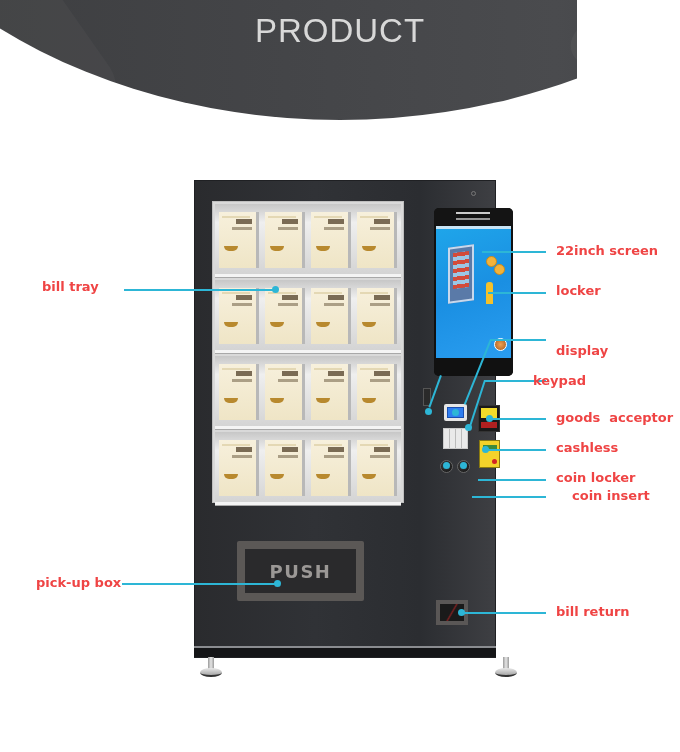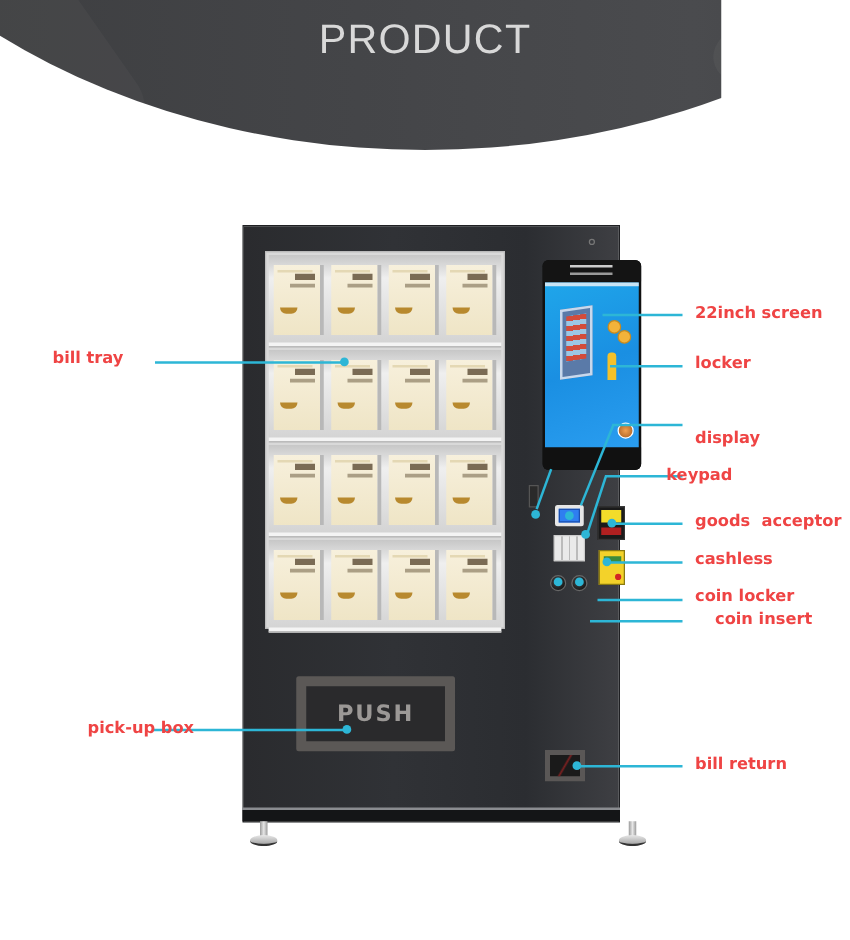--- a/index.html
+++ b/index.html
@@ -353,21 +353,21 @@
 <div class="line" style="left:488px; top:449px; width:58px;"></div>
 <div class="dot" style="left:482px; top:446px;"></div>
 <div class="line" style="left:478px; top:479px; width:68px;"></div>
 <div class="dot" style="left:460px; top:462px;"></div>
 <div class="line" style="left:472px; top:496px; width:74px;"></div>
 <div class="dot" style="left:443px; top:462px;"></div>
 <div class="line" style="left:462px; top:612px; width:84px;"></div>
 <div class="dot" style="left:458px; top:609px;"></div>
 
 <div class="label" style="left:42px; top:279px;">bill tray</div>
-<div class="label" style="left:36px; top:575px;margin-left:34px;">pick-up box</div>
+<div class="label" style="left:36px; top:575px;">pick-up box</div>
 
 <div class="label" style="left:556px; top:243px;">22inch screen</div>
 <div class="label" style="left:556px; top:283px;text-align:right;">locker</div>
 <div class="label" style="left:556px; top:343px;">display</div>
 <div class="label" style="left:533px; top:373px;">keypad</div>
 <div class="label" style="left:556px; top:410px; white-space:pre;">goods  acceptor</div>
 <div class="label" style="left:556px; top:440px;">cashless</div>
 <div class="label" style="left:556px; top:470px;">coin locker</div>
 <div class="label" style="left:572px; top:488px;">coin insert</div>
 <div class="label" style="left:556px; top:604px;">bill return</div>

